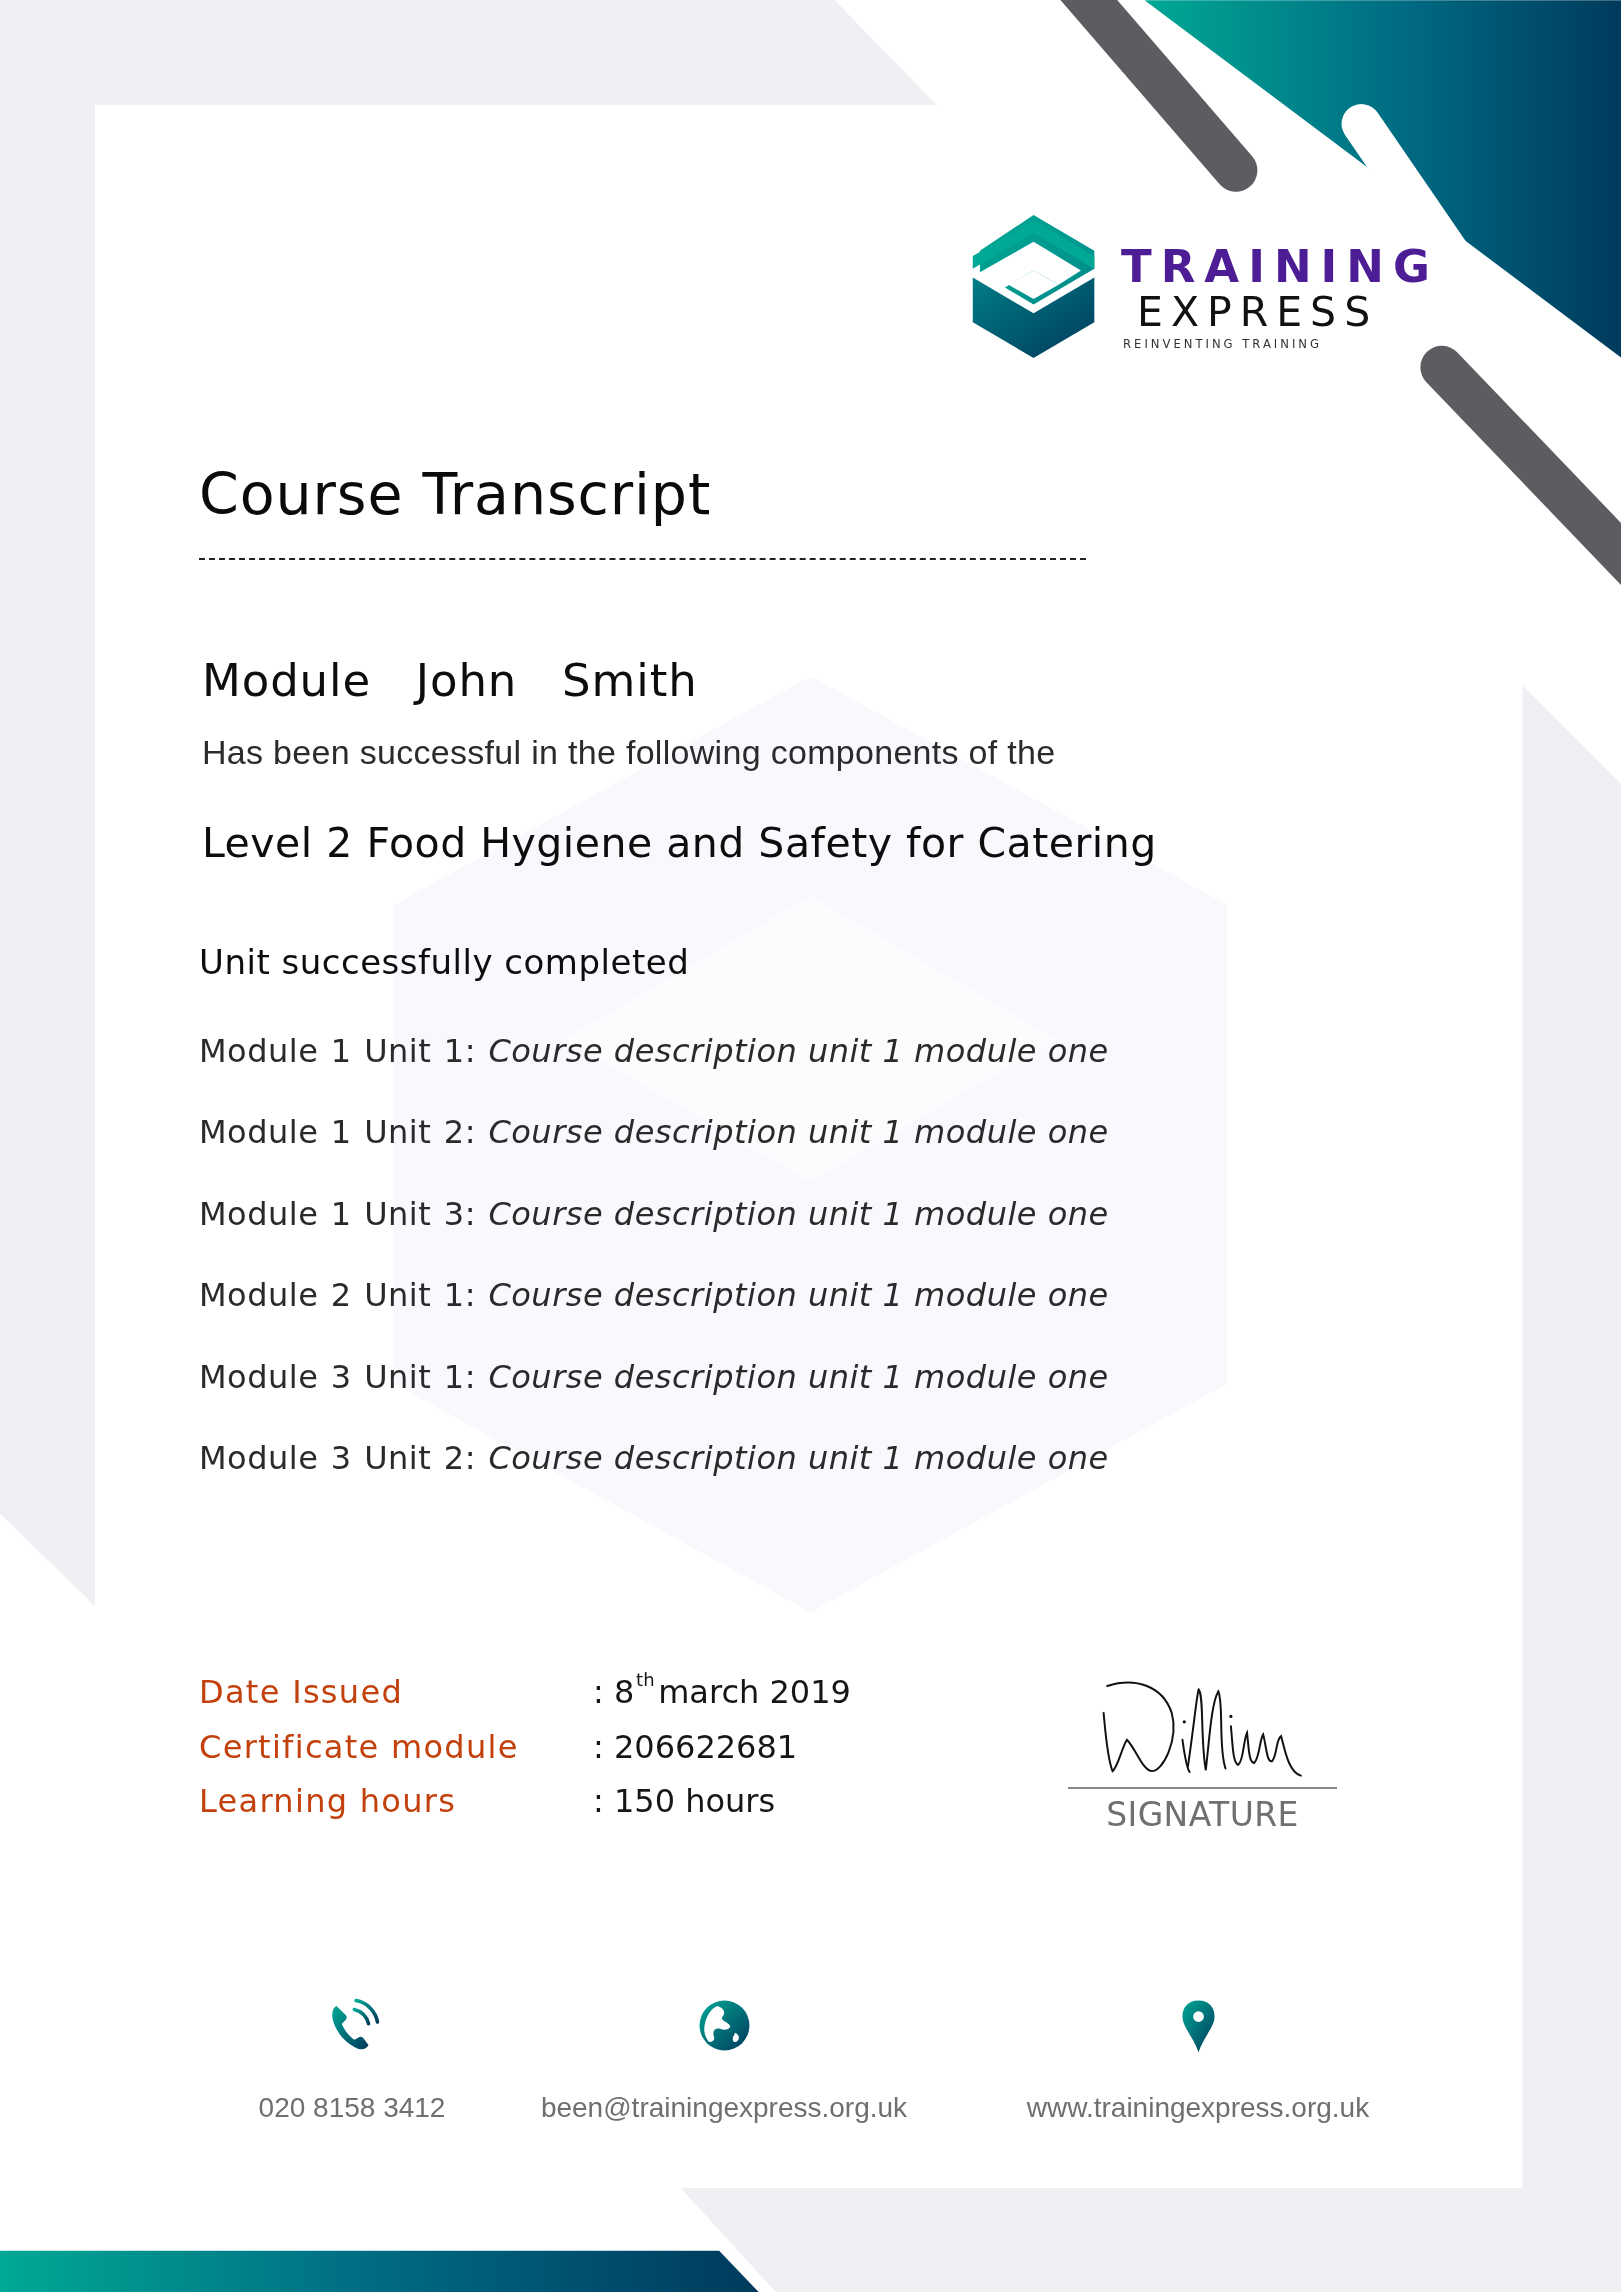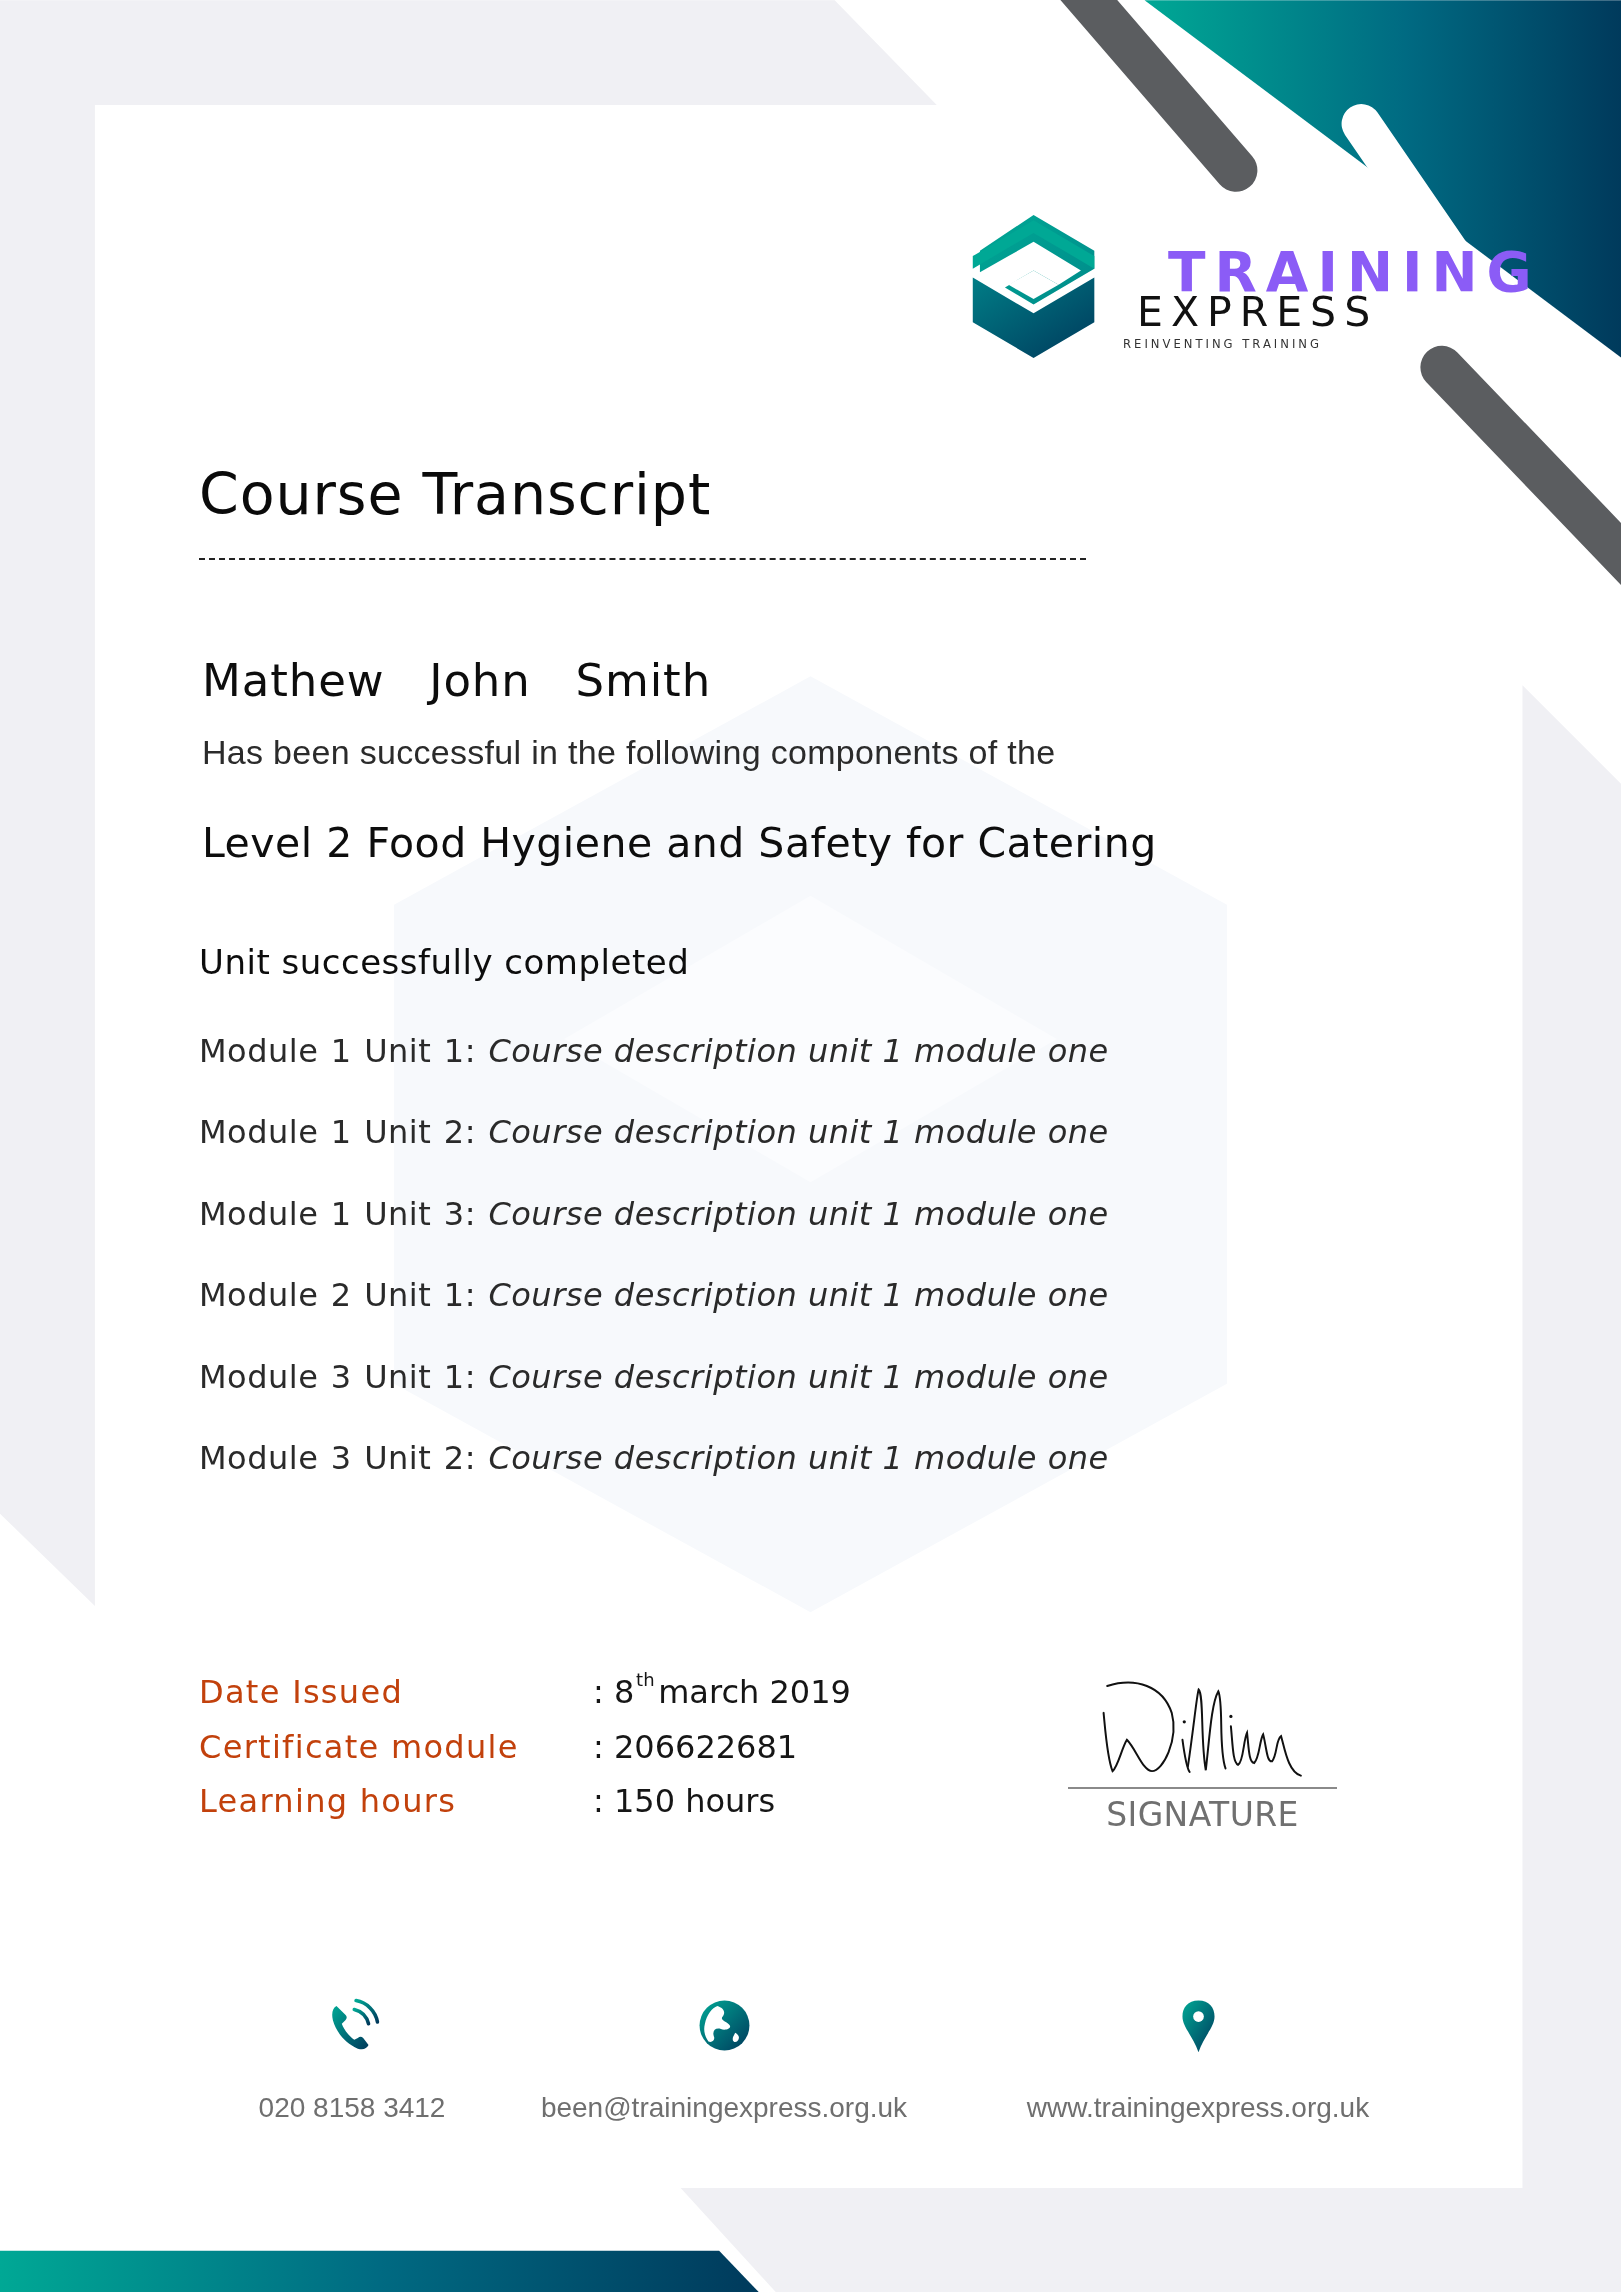--- a/index.html
+++ b/index.html
@@ -17,21 +17,21 @@
   .module .code { word-spacing:1.8px; }
   .module .desc { margin-left:12.5px;font-style:italic; }
   .info-label { position:absolute; left:199px; font-size:32px; color:#c2410c; letter-spacing:1.3px; white-space:nowrap; }
   .info-value { position:absolute; left:593px; font-size:32px; color:#161616; white-space:nowrap; }
   .info-value sup { font-size:18px; position:relative; top:-5.4px; margin-left:1.8px; margin-right:3.6px; }
   #sig-line { left:1068px; top:1787px; width:269px; height:1.8px; background:#8a8a8a; }
   #sig-label { left:1068px; top:1795px; width:269px; text-align:center; font-size:33px; font-weight:500; color:#707070; letter-spacing:0.4px; }
   .contact { position:absolute; top:1997px; width:376px; text-align:center; }
   .contact .icon { display:block; margin:0 auto; width:57px; height:57px; }
   .contact .label { display:block; margin-top:38px; font-family:"Liberation Sans", sans-serif; font-size:28px; color:#6f6f6f; white-space:nowrap; }
-  .brand-1 { left:1168px; top:240px; font-size:55px; font-weight:bold; letter-spacing:9px; color:#8b5cf6; font-family:"DejaVu Sans", sans-serif; }
+  .brand-1 { left:1121px; top:240px; font-size:45px; font-weight:bold; letter-spacing:9px; color:#4c1d95; font-family:"DejaVu Sans", sans-serif; }
   .brand-2 { left:1121px; top:288px; font-size:41px; font-weight:normal; letter-spacing:8px; color:#111; font-family:"DejaVu Sans", sans-serif;margin-left:16px; }
   .brand-3 { left:1123px; top:337px; font-size:11.6px; letter-spacing:3px; color:#333; font-family:"DejaVu Sans", sans-serif; }
 </style>
 </head>
 <body>
 
 <svg id="bg" viewBox="0 0 1810 2560" xmlns="http://www.w3.org/2000/svg">
   <defs>
     <linearGradient id="tealGrad" x1="0" y1="0" x2="1" y2="0">
       <stop offset="0" stop-color="#00a895"></stop>
@@ -84,21 +84,21 @@
     <path d="M4,64 L72,104 L140,64" fill="none" stroke="#ffffff" stroke-width="5"></path>
   </svg>
 </div>
 <div class="txt brand-1">TRAINING</div>
 <div class="txt brand-2">EXPRESS</div>
 <div class="txt brand-3">REINVENTING TRAINING</div>
 
 <div id="title" class="txt">Course Transcript</div>
 <div id="dashline" class="abs"></div>
 
-<div id="name" class="txt" style="white-space:pre;">Mathew  John  Smith</div>
+<div id="name" class="txt" style="white-space:pre;">Module  John  Smith</div>
 <div id="subline" class="txt">Has been successful in the following components of the</div>
 <div id="course" class="txt">Level 2 Food Hygiene and Safety for Catering</div>
 
 <div id="unit-heading" class="txt">Unit successfully completed</div>
 
 <div class="module" style="top:1032px;">
   <span class="code">Module 1 Unit 1:</span><span class="desc">Course description unit 1 module one</span>
 </div>
 <div class="module" style="top:1113px;">
   <span class="code">Module 1 Unit 2:</span><span class="desc">Course description unit 1 module one</span>

